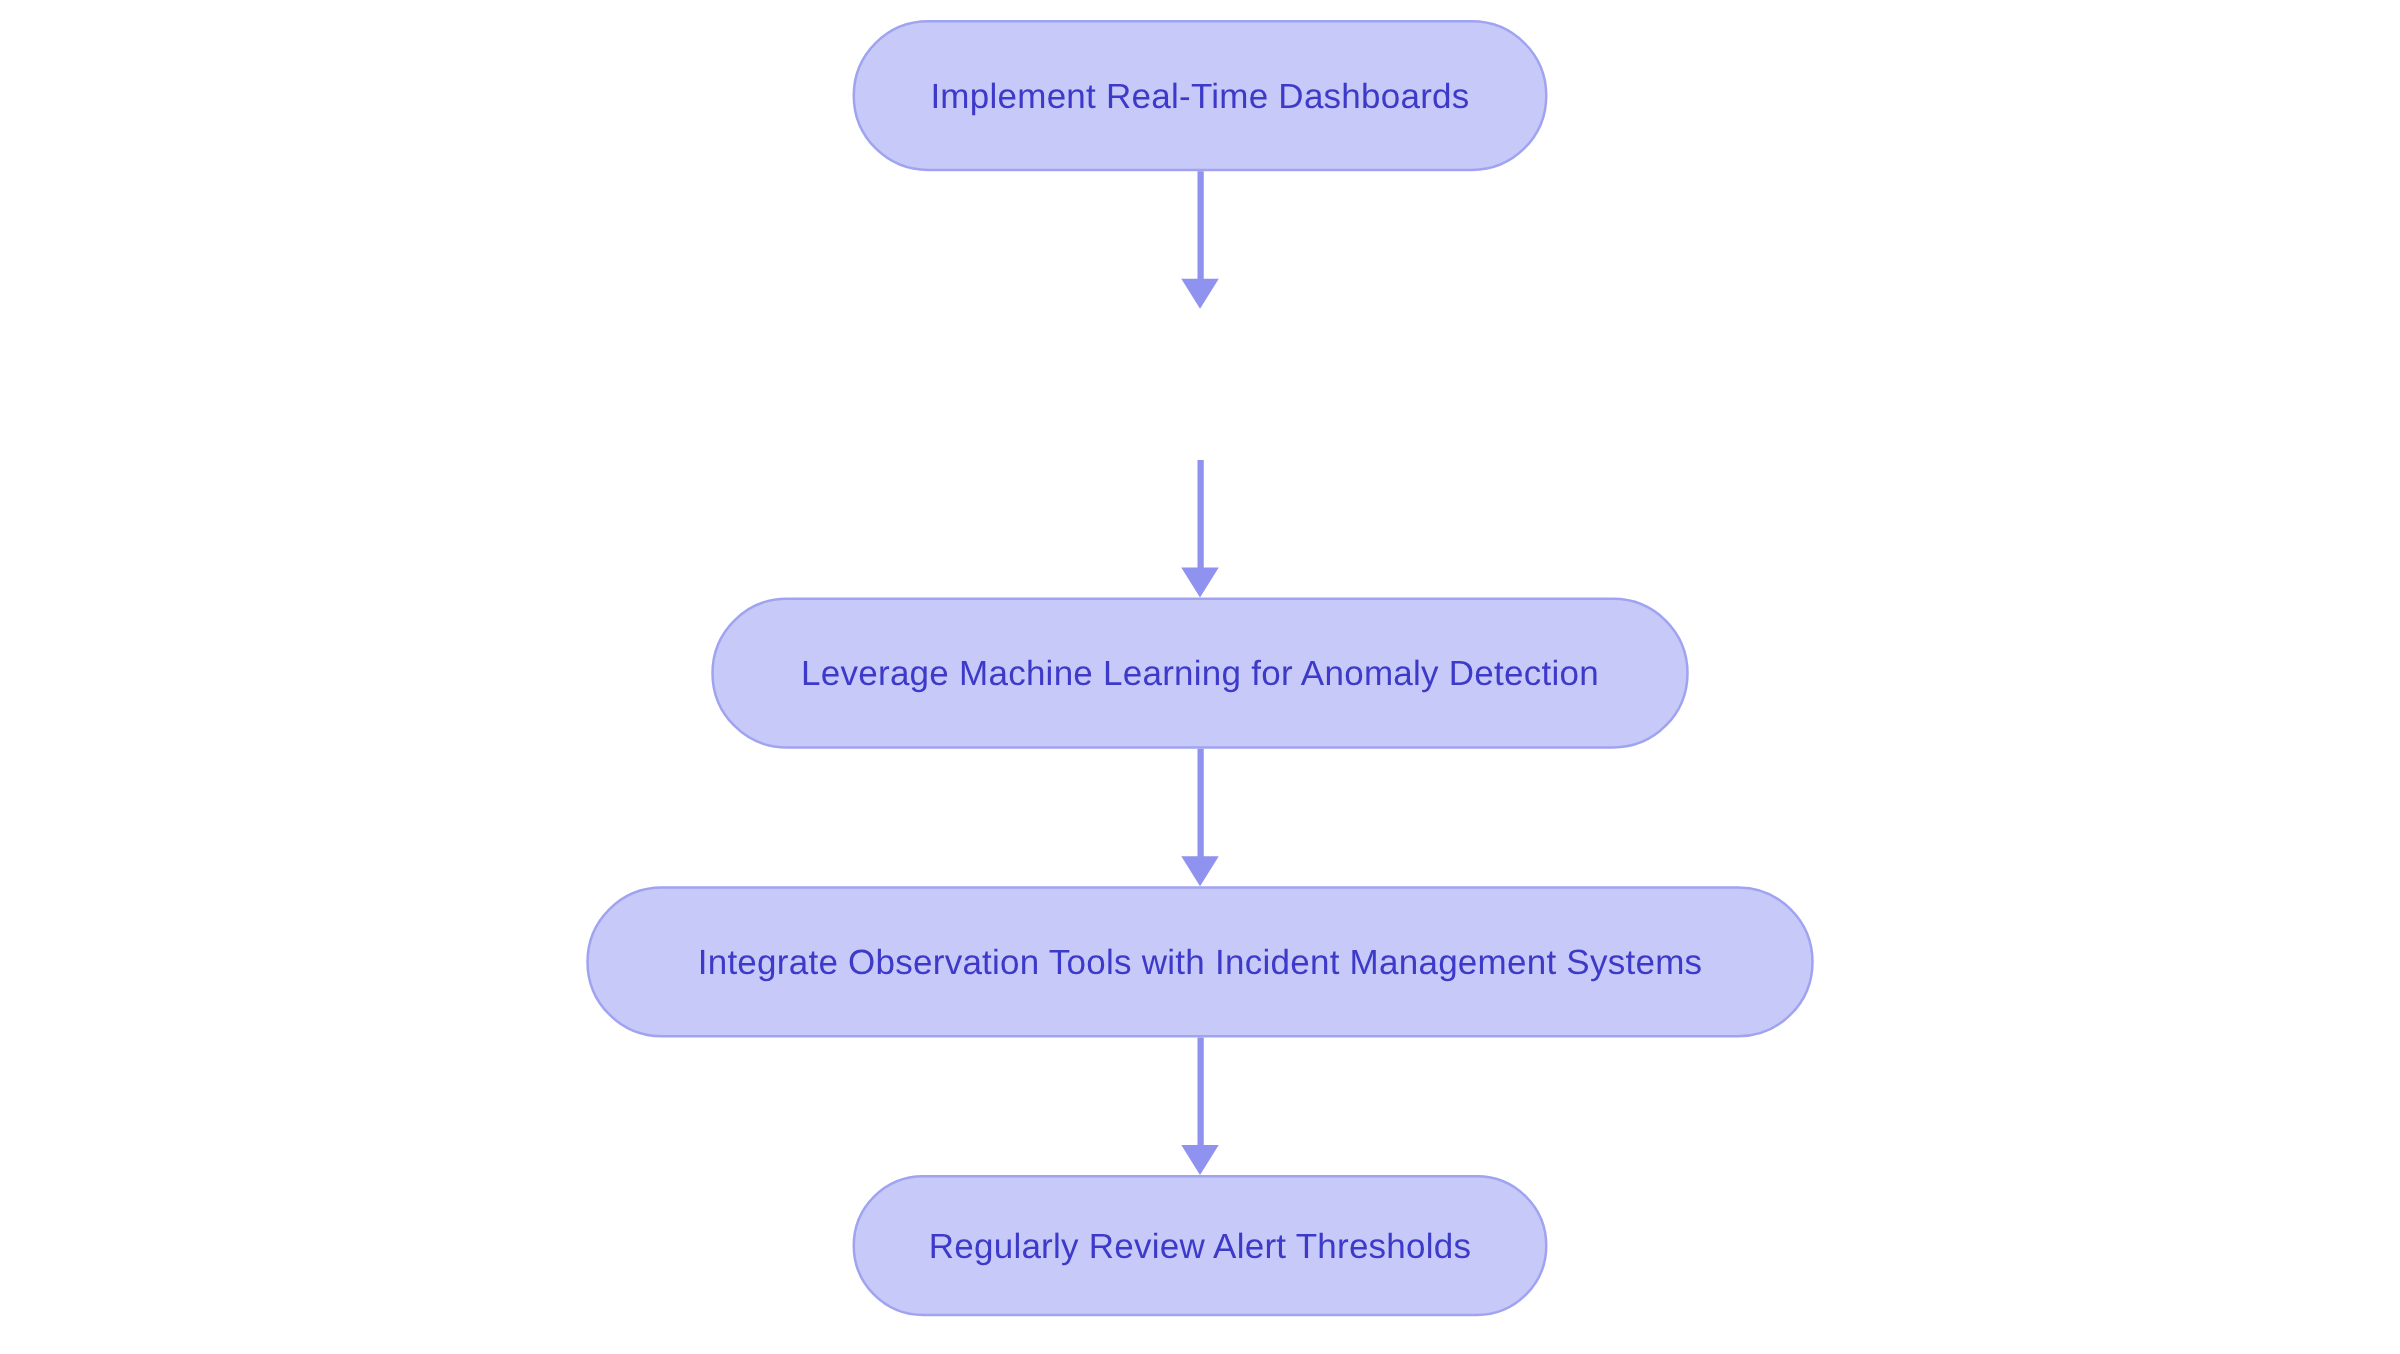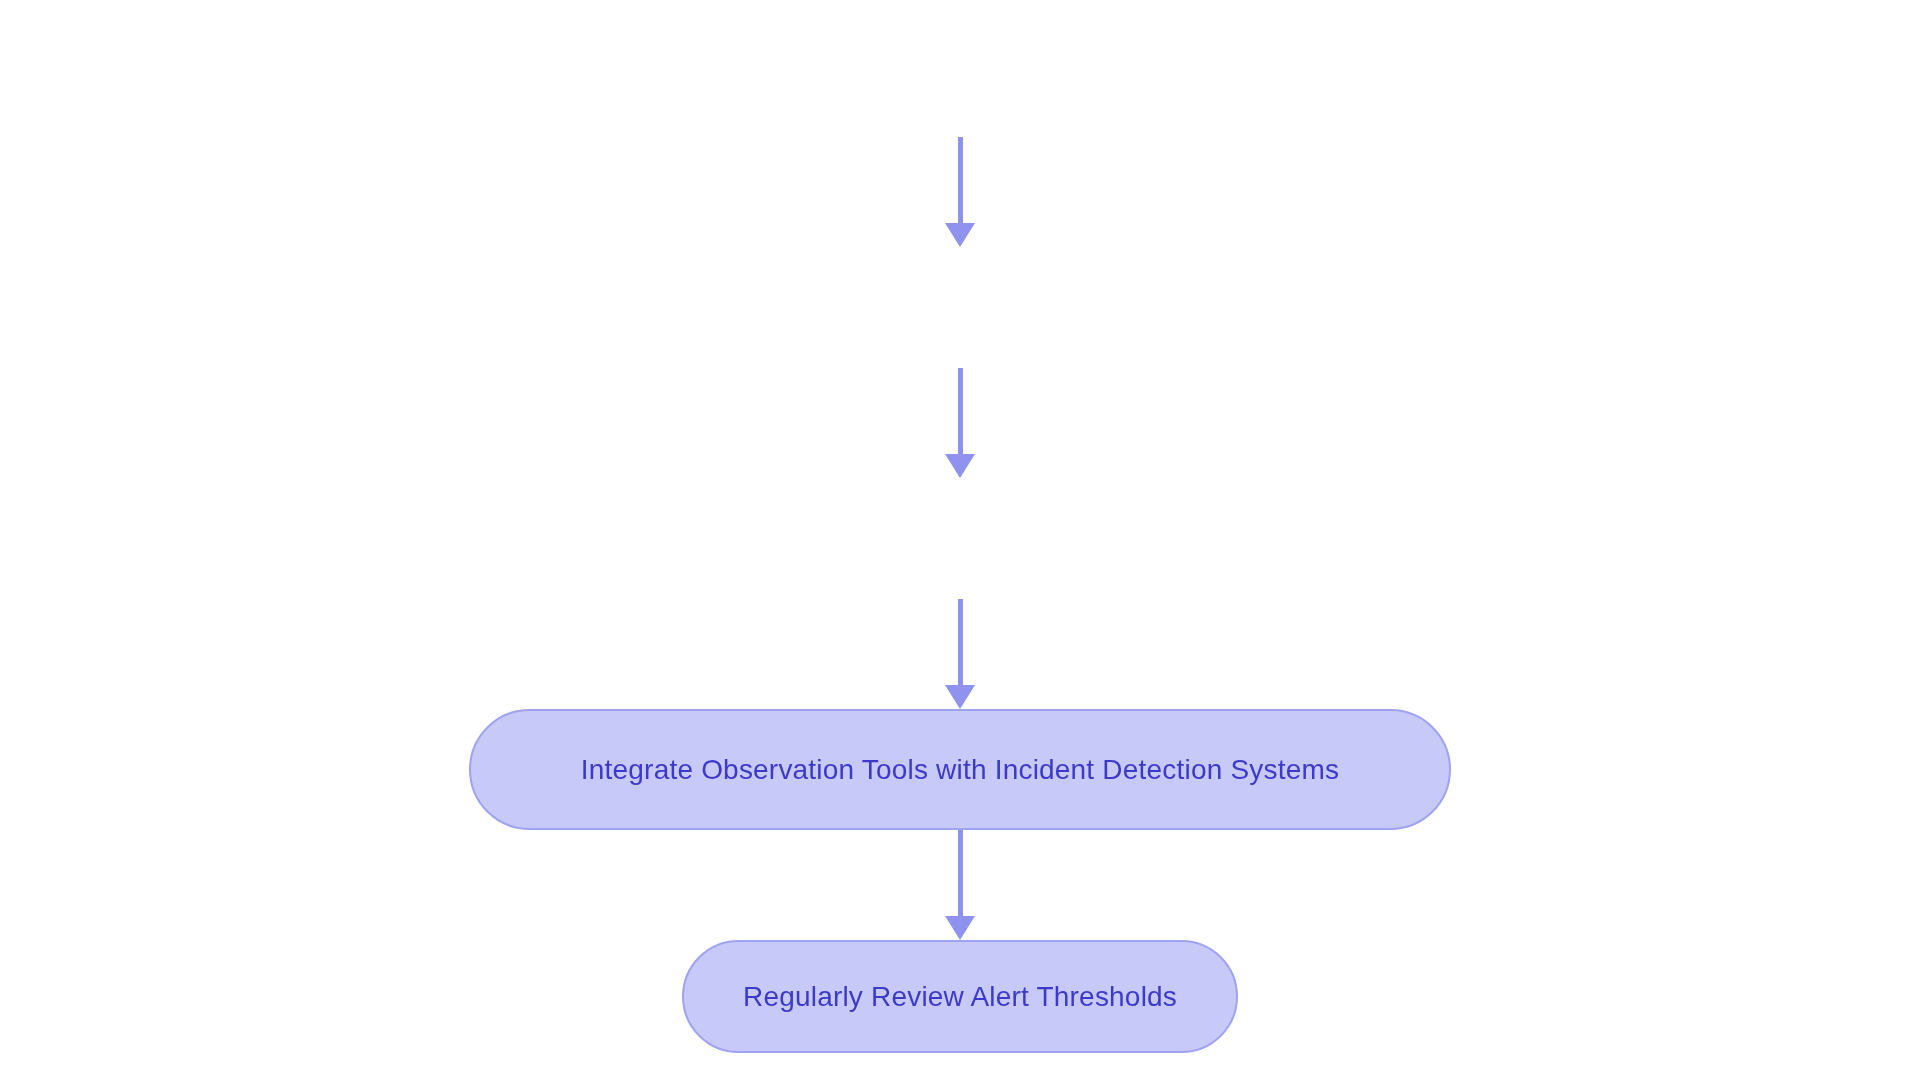--- a/index.html
+++ b/index.html
@@ -51,25 +51,31 @@
     border-left: 15px solid transparent;
     border-right: 15px solid transparent;
     border-top: 24px solid var(--arrow);
     margin-top: -1px;
   }
 </style>
 </head>
 <body>
 
 <div class="flowchart" style="--node-fill: #c7c9f8; --node-border: #a0a3f0; --node-text: #3d3ac9; --arrow: #8f92ee; background: rgb(255, 255, 255);">
+  <div class="node" style="left: 682px; top: 16px; width: 556px; height: 121px;">
+    <span class="node-label">Implement Real-Time Dashboards</span>
+  </div>
 
 
+  <div class="node" style="left: 569px; top: 478px; width: 782px; height: 121px;">
+    <span class="node-label">Leverage Machine Learning for Anomaly Detection</span>
+  </div>
 
   <div class="node" style="left: 469px; top: 709px; width: 982px; height: 121px;">
-    <span class="node-label">Integrate Observation Tools with Incident Detection Systems</span>
+    <span class="node-label">Integrate Observation Tools with Incident Management Systems</span>
   </div>
 
   <div class="node" style="left: 682px; top: 940px; width: 556px; height: 113px; align-items: center;">
     <span class="node-label">Regularly Review Alert Thresholds</span>
   </div>
 
   <div class="edge" style="left: 945px; top: 137px; height: 110px;">
     <div class="edge-line"></div>
     <div class="edge-head"></div>
   </div>

